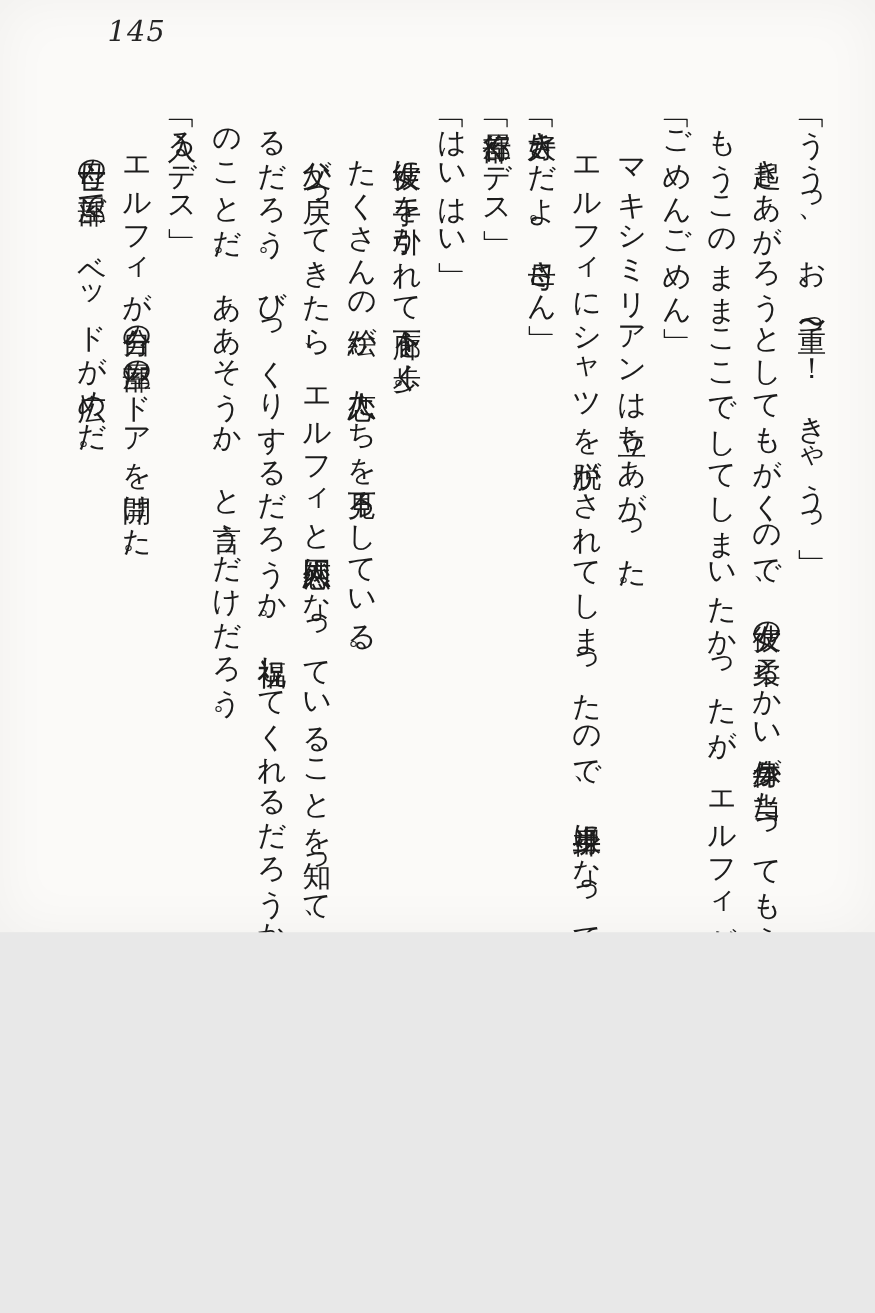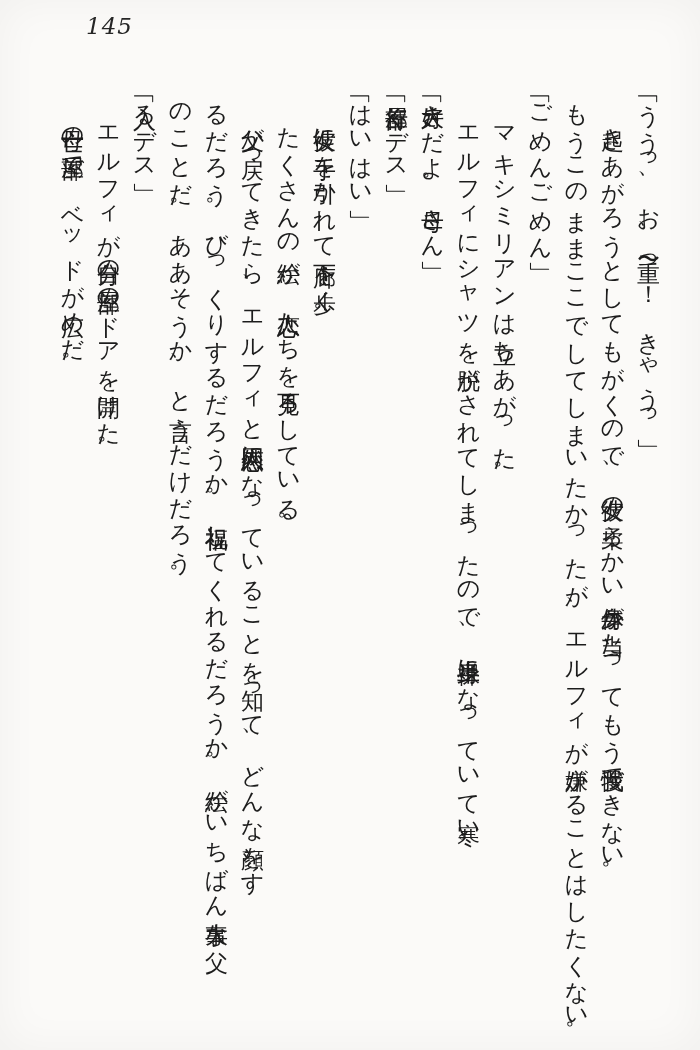--- a/index.html
+++ b/index.html
@@ -3,21 +3,21 @@
 <meta charset="utf-8">
 <style>
   html, body {
     margin: 0;
     padding: 0;
     background: #e8e8e8;
   }
   .page {
     position: relative;
     width: 700px;
-    height: 1050px;
+    height: 746px;
     margin: 0 auto;
     background: #fbfaf8;
     box-shadow: inset 0 0 45px rgba(0,0,0,0.045);
     overflow: hidden;
     font-family: "DejaVu Serif", "Liberation Serif", serif;
   }
   .page-number {
     position: absolute;
     top: 13px;
     left: 86px;

